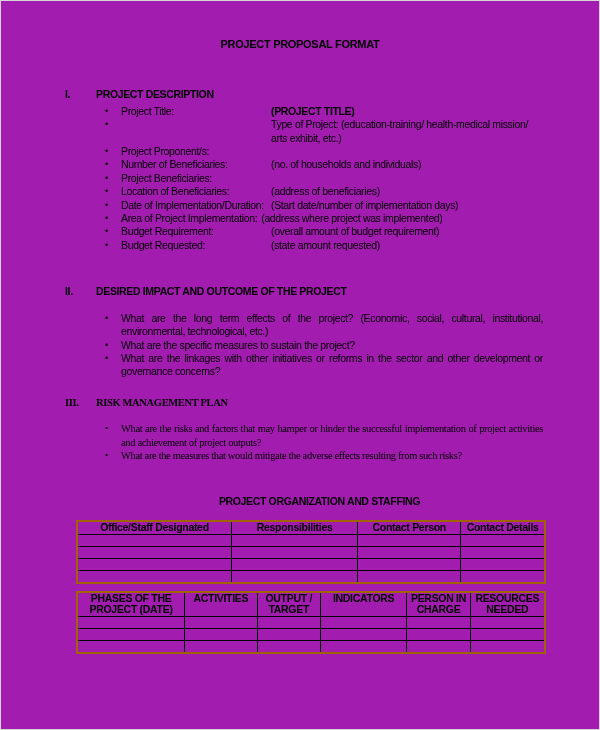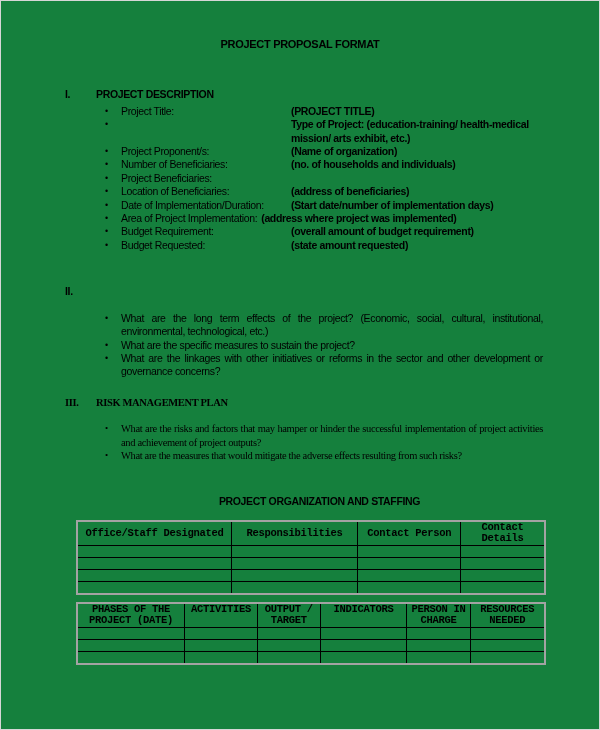--- a/index.html
+++ b/index.html
@@ -5,21 +5,21 @@
   html, body {
     margin: 0;
     padding: 0;
     background: #ffffff;
   }
   .page {
     position: relative;
     width: 600px;
     height: 730px;
     box-sizing: border-box;
-    background: #15803d;
+    background: #a21caf;
     border: 1px solid #d6d6d6;
     font-family: "Liberation Sans", sans-serif;
     font-size: 10.5px;
     line-height: 13.4px;
     letter-spacing: -0.35px;
     color: #000000;
     overflow: hidden;
   }
   .doc-title {
     padding-top: 37px;
@@ -42,44 +42,43 @@
   .desc-row {
     display: flex;
     padding-left: 104px;
     padding-right: 56px;
   }
   .bullet {
     width: 16px;
     flex-shrink: 0;
     font-size: 9px;
   }
-  .d-label { width: 170px; flex-shrink: 0; }
-  .d-value { flex: 1; font-weight: bold; }
+  .d-label { width: 150px; flex-shrink: 0; }
+  .d-value { flex: 1; }
   .bold { font-weight: bold; }
   .desc-row.inline .d-label { width: auto; margin-right: 4px; }
   .q-list { margin-top: 13px; }
   .q-row {
     display: flex;
     padding-left: 104px;
     padding-right: 56px;
   }
   .q-text { flex: 1; text-align: justify; }
   .standalone-head {
     padding-left: 39px;
     font-weight: bold;
   }
   .staffing-head { margin-top: 33px; text-align: center; }
   .workplan-head { margin-top: 12px; }
   table.doc-table {
     border-collapse: collapse;
     table-layout: fixed;
     margin-left: 75px;
     width: 470px;
-    border: 2px solid #a3a3a3;
-    font-family: Liberation Mono, monospace;
+    border: 2px solid #a16207;
   }
   .t1 { margin-top: 11px; }
   .t2 { margin-top: 7px; }
   table.doc-table th, table.doc-table td {
     border: 1px solid #000;
     padding: 0 2px;
     text-align: center;
     overflow: hidden;
   }
   table.doc-table th {
@@ -111,21 +110,20 @@
         <span class="d-value bold">(PROJECT TITLE)</span>
       </div>
       <div class="desc-row">
         <span class="bullet">•</span>
         <span class="d-label"></span>
         <span class="d-value">Type of Project: (education-training/ health-medical mission/ arts exhibit, etc.)</span>
       </div>
       <div class="desc-row">
         <span class="bullet">•</span>
         <span class="d-label">Project Proponent/s:</span>
-        <span class="d-value">(Name of organization)</span>
       </div>
       <div class="desc-row">
         <span class="bullet">•</span>
         <span class="d-label">Number of Beneficiaries:</span>
         <span class="d-value">(no. of households and individuals)</span>
       </div>
       <div class="desc-row">
         <span class="bullet">•</span>
         <span class="d-label">Project Beneficiaries:</span>
       </div>
@@ -153,20 +151,21 @@
         <span class="bullet">•</span>
         <span class="d-label">Budget Requested:</span>
         <span class="d-value">(state amount requested)</span>
       </div>
     </div>
   </div>
 
   <div class="section sec2">
     <div class="sec-head">
       <span class="sec-num">II.</span>
+      <span>DESIRED IMPACT AND OUTCOME OF THE PROJECT</span>
     </div>
     <div class="q-list">
       <div class="q-row">
         <span class="bullet">•</span>
         <span class="q-text">What are the long term effects of the project? (Economic, social, cultural, institutional, environmental, technological, etc.)</span>
       </div>
       <div class="q-row">
         <span class="bullet">•</span>
         <span class="q-text">What are the specific measures to sustain the project?</span>
       </div>

